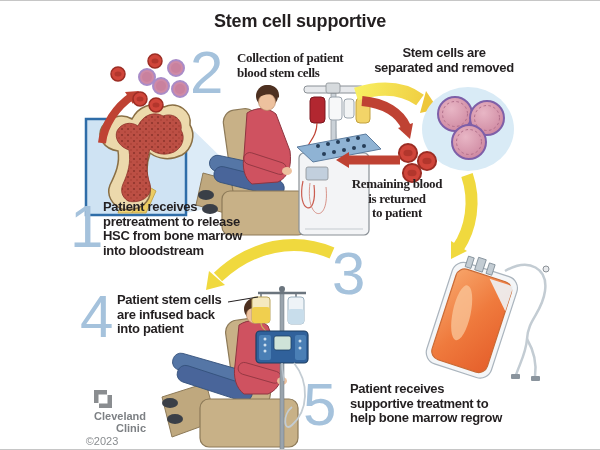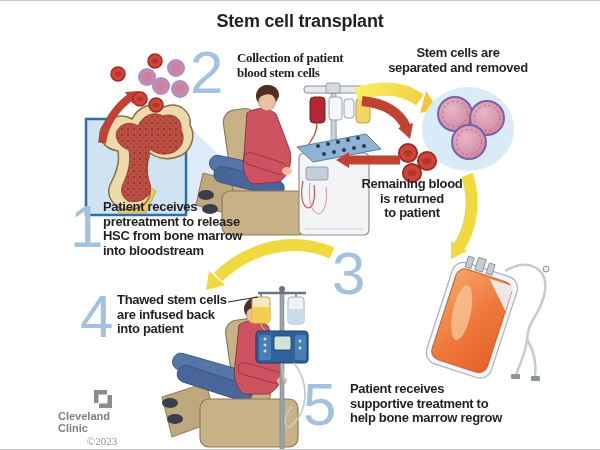--- a/index.html
+++ b/index.html
@@ -5,23 +5,23 @@
   html,body{margin:0;padding:0;background:#fff;}
   .canvas{position:relative;width:600px;height:450px;background:#ffffff;overflow:hidden;
     box-sizing:border-box;border-top:1px solid #c6c6c6;border-bottom:1px solid #c6c6c6;
     font-family:"Liberation Sans", sans-serif;}
   .art{position:absolute;left:0;top:0;width:600px;height:450px;z-index:1;}
   .txt{position:absolute;z-index:2;color:#231f20;}
   .title{top:10px;left:0;width:100%;text-align:center;font-size:18px;font-weight:700;letter-spacing:-0.2px;}
   .num{font-size:60px;line-height:1;font-weight:400;color:#a5c2dc;}
   .lbl{font-size:13px;font-weight:700;line-height:1.12;letter-spacing:-0.3px;white-space:pre-line;}
   .center{text-align:center;}
-  .brand{left:58px;top:409px;width:88px;text-align:left;font-size:11px;font-weight:700;
+  .brand{left:58px;top:409px;width:88px;text-align:right;font-size:11px;font-weight:700;
     color:#7d8084;line-height:1.12;white-space:pre-line;}
-  .copy{left:58px;top:434px;width:88px;text-align:center;font-size:11px;color:#8a8d90;font-family:Liberation Serif, serif;}
+  .copy{left:58px;top:434px;width:88px;text-align:center;font-size:11px;color:#8a8d90;}
 </style>
 </head>
 <body>
 
 <div class="canvas">
 
 <svg class="art" viewBox="0 0 600 450">
   <defs>
     <linearGradient id="yG" gradientUnits="userSpaceOnUse" x1="356" y1="88" x2="438" y2="108">
       <stop offset="0" stop-color="#f8ef62"></stop>
@@ -236,43 +236,43 @@
     </g>
     <line x1="228" y1="301" x2="258" y2="296" stroke="#231f20" stroke-width="1"></line>
   </g>
 
   <g fill="#8a8d90">
     <path d="M94,389 h13 v4.5 h-8.5 v8.5 h-4.5 Z"></path>
     <path d="M112,407 h-13 v-4.5 h8.5 v-8.5 h4.5 Z"></path>
   </g>
 </svg>
 
-<div class="txt title">Stem cell transplant</div>
+<div class="txt title">Stem cell supportive</div>
 
 <div class="txt num" style="left:190px;top:42px;">2</div>
 <div class="txt lbl" style="left:237px;top:50px;font-family:Liberation Serif, serif;">Collection of patient
 blood stem cells</div>
 
-<div class="txt lbl center" style="left:378px;top:45px;width:160px;">Stem cells are
+<div class="txt lbl center" style="left:364px;top:45px;width:160px;">Stem cells are
 separated and removed</div>
 
 <div class="txt num" style="left:70px;top:196px;">1</div>
 <div class="txt lbl" style="left:103px;top:199px;">Patient receives
 pretreatment to release
 HSC from bone marrow
 into bloodstream</div>
 
-<div class="txt lbl center" style="left:352px;top:176px;width:120px;">Remaining blood
+<div class="txt lbl center" style="left:337px;top:176px;width:120px;font-family:Liberation Serif, serif;">Remaining blood
 is returned
 to patient</div>
 
 <div class="txt num" style="left:332px;top:243px;">3</div>
 
 <div class="txt num" style="left:80px;top:286px;">4</div>
-<div class="txt lbl" style="left:117px;top:292px;">Thawed stem cells
+<div class="txt lbl" style="left:117px;top:292px;">Patient stem cells
 are infused back
 into patient</div>
 
 <div class="txt num" style="left:303px;top:374px;">5</div>
 <div class="txt lbl" style="left:350px;top:381px;">Patient receives
 supportive treatment to
 help bone marrow regrow</div>
 
 <div class="txt brand">Cleveland
 Clinic</div>

